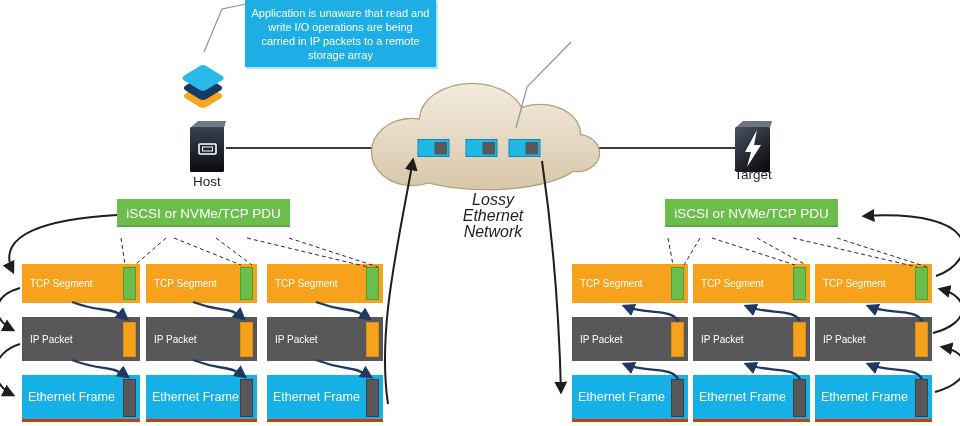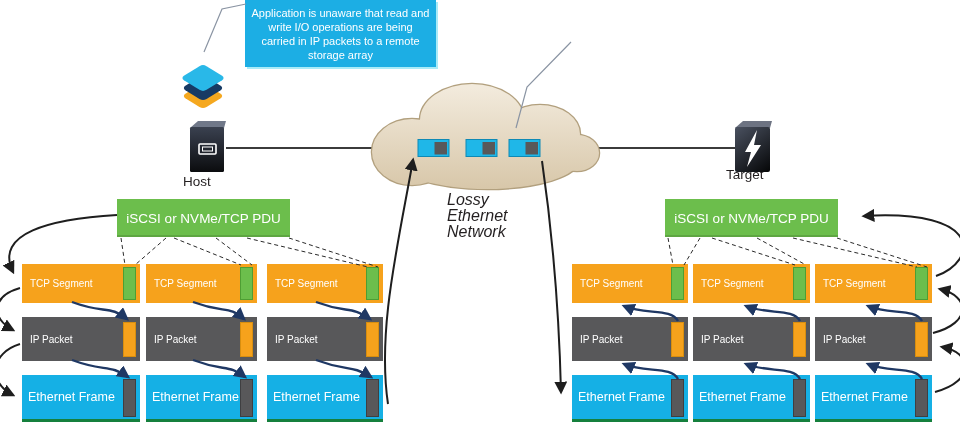--- a/index.html
+++ b/index.html
@@ -11,42 +11,42 @@
   .abs{position:absolute;}
 
   
   .callout{background:#1CAEE4;color:#fff;text-align:center;display:flex;align-items:center;
            justify-content:center;box-shadow:2px 2px 0 rgba(8,199,235,0.35);z-index:1;}
   .callout-app{left:245px;top:0;width:191px;height:67px;font-size:11px;line-height:14px;padding:2px 6px;}
   .callout-net{left:572px;top:21px;width:191px;height:68px;font-size:11.5px;line-height:15px;padding:6px 10px;}
 
   
   .pdu{background:#6CBE4C;color:#fff;display:flex;align-items:center;justify-content:center;
-       font-size:13.5px;top:199px;width:173px;height:38px;box-shadow:inset 0 -2px 0 rgba(0,0,0,.12);z-index:1;}
+       font-size:13.5px;top:199px;width:173px;height:28px;box-shadow:inset 0 -2px 0 rgba(0,0,0,.12);z-index:1;}
   .pdu-left{left:117px;} .pdu-right{left:665px;}
 
   
   .sbox{position:absolute;color:#fff;display:flex;align-items:center;padding-left:8px;
         font-size:10px;z-index:1;}
   .row-tcp{background:#F6A21C;}
   .row-ip{background:#58585A;}
-  .row-eth{background:#15B0E5;border-bottom:3px solid #15803d;font-size:12.5px;padding-left:6px;}
+  .row-eth{background:#15B0E5;border-bottom:3px solid #c2410c;font-size:12.5px;padding-left:6px;}
   .r-tcp{top:264px;height:39px;}
   .r-ip{top:317px;height:44px;}
   .r-eth{top:375px;height:47px;}
   .tab{position:absolute;width:13px;}
   .r-tcp .tab{top:3px;height:33px;}
   .r-ip .tab{top:5px;height:35px;}
   .r-eth .tab{top:4px;height:38px;}
   .tab-green{background:#6CBE4C;border:1px solid #4E9E33;}
   .tab-orange{background:#F6A21C;border:1px solid #D88E0F;}
   .tab-gray{background:#58585A;border:1px solid #3F3F41;}
 
   
-  .lbl{color:#231F20;font-size:13.5px;z-index:2;}
+  .lbl{color:#231F20;font-size:13.5px;text-align:center;z-index:2;}
   .lbl-host{left:183px;top:174px;width:48px;}
   .lbl-target{left:726px;top:167px;width:54px;}
   .lbl-cloud{left:447px;top:192px;width:92px;font-size:16px;line-height:16px;white-space:pre-line;font-style:italic;}
 
   
   .watermark{left:788px;top:399px;width:170px;font-size:17px;letter-spacing:.3px;
              color:#8e8e8e;text-shadow:0 0 3px #fff,1px 1px 0 #fff;z-index:6;white-space:nowrap;}
 
   
   svg.art{position:absolute;left:0;top:0;z-index:3;pointer-events:none;}

